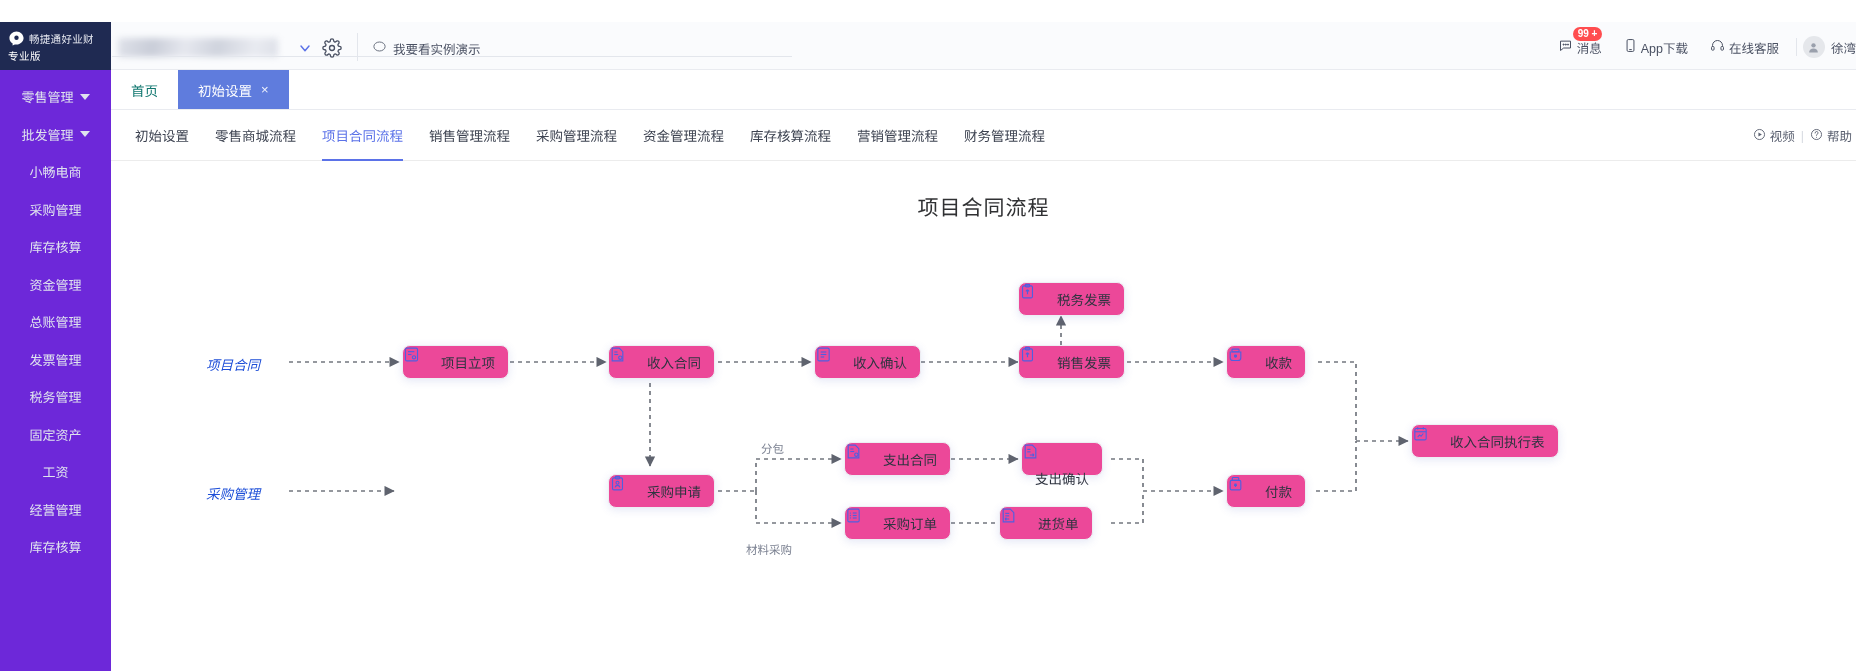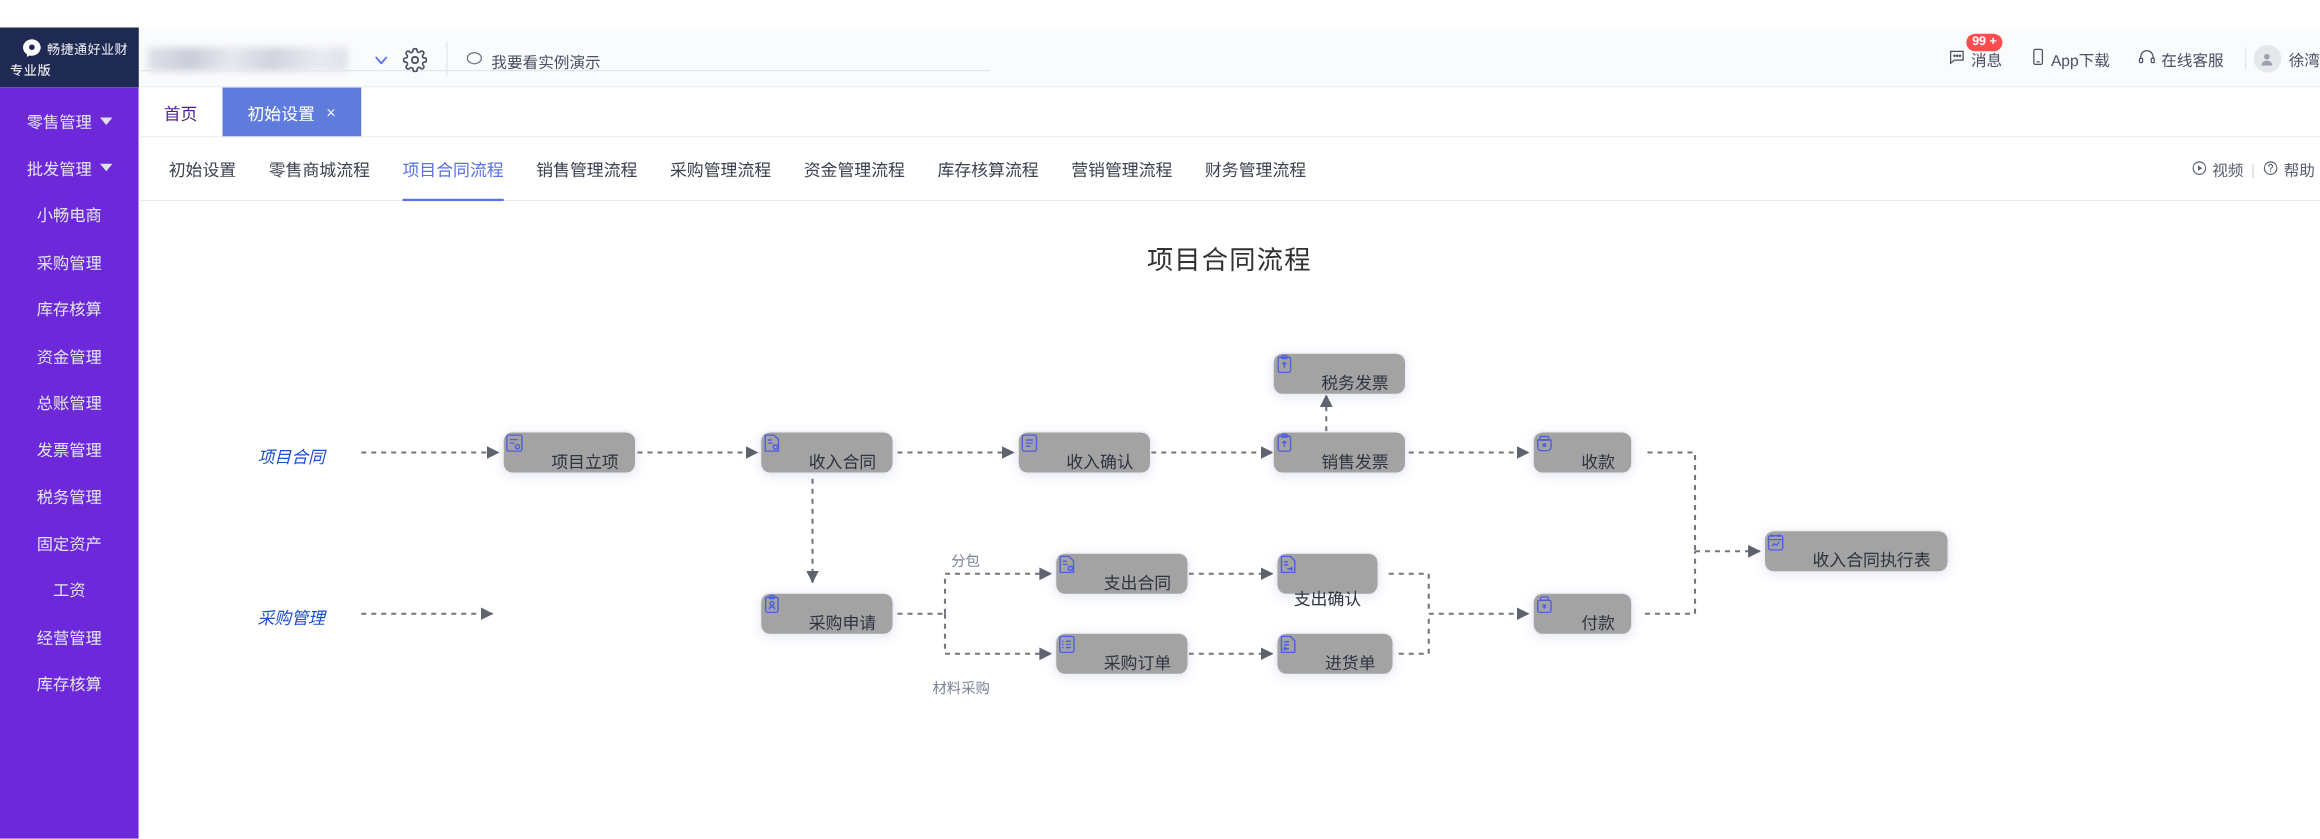--- a/index.html
+++ b/index.html
@@ -17,21 +17,21 @@
     position: absolute; left: 0; top: 22px; right: 0; height: 48px;
     background: #fafbfd; border-bottom: 1px solid #e9ebf0;
     display: flex; align-items: center;
   }
   .logo-box {
     position: absolute; left: 0; top: 22px; width: 111px; height: 48px;
     background: #1f2a52; color: #fff; z-index: 5;
     display: flex; flex-direction: column; justify-content: center;
     padding-left: 8px;
   }
-  .logo-row { display:flex; align-items:center; gap:4px;justify-content:center; }
+  .logo-row { display:flex; align-items:center; gap:4px; }
   .logo-mark {
     width: 17px; height: 17px; flex: 0 0 17px;
     display: flex; align-items: center; justify-content: center;
   }
   .logo-name { font-size: 10.5px; color:#e8eaf2; letter-spacing: .3px; white-space: nowrap; }
   .logo-sub { font-size: 10.5px; color:#ffffff; margin-top: 1px; letter-spacing:.5px; }
 
   .company-blur {
     position: absolute; left: 118px; top: 38px; width: 160px; height: 19px;
     background: linear-gradient(100deg,#dfe2ea 0%,#c9cdd8 22%,#e6e8ef 42%,#cfd3dd 62%,#e9ebf1 85%,#dde0e8 100%);
@@ -86,21 +86,21 @@
   .caret { width:0;height:0;border-left:5px solid transparent;border-right:5px solid transparent;border-top:6px solid #dfe3ee; }
 
   
   .tabstrip {
     position: absolute; left: 111px; top: 70px; right: 0; height: 40px;
     background: #fff; border-bottom: 1px solid #e9ebf0;
     display: flex; align-items: stretch;
   }
   .wtab {
     display:flex; align-items:center; padding: 0 20px;
-    font-size: 13.5px; color:#4c1d95; cursor:pointer; gap: 9px;
+    font-size: 13.5px; color:#0f766e; cursor:pointer; gap: 9px;
   }
   .wtab.active { background:#5f7cdd; color:#fff; }
   .wtab .xclose { font-size: 13px; opacity:.9; }
 
   
   .subnav {
     position:absolute; left:111px; top:110px; right:0; height:51px;
     background:#fff; border-bottom:1px solid #ececec;
     display:flex; align-items:center;
   }
@@ -126,23 +126,23 @@
   .flow-title {
     position:absolute; left:0; right:0; top:30px; text-align:center;
     font-size: 21px; color:#303133; letter-spacing: 1px;
   }
   .stage { position:absolute; left:0; top:0; right:0; bottom:0; }
   .stage svg { position:absolute; left:0; top:0; }
 
   
   .node {
     position:absolute; height: 34px; border-radius: 8px;
-    background:#a3a3a3; border:1px solid #edeef3;
+    background:#ec4899; border:1px solid #edeef3;
     box-shadow: 0 2px 9px rgba(93,110,200,.16);
-    display:flex; align-items:flex-end; gap:8px; padding: 0 13px;
+    display:flex; align-items:center; gap:8px; padding: 0 13px;
     font-size: 13.5px; color:#2f3440; cursor:pointer; white-space:nowrap;
   }
   .node .nicon { width:17px; height:17px; flex:0 0 17px; display:flex; }
   .rowlabel {
     position:absolute; font-size:13.5px; color:#1d4ed8; white-space:nowrap;font-style:italic;
   }
   .edgelabel {
     position:absolute; font-size:11.5px; color:#7c8292; white-space:nowrap;
   }
 </style>
@@ -525,21 +525,21 @@
               <line x1="11" y1="12" x2="16.5" y2="12"></line>
               <line x1="11" y1="15.5" x2="16.5" y2="15.5"></line>
               <circle cx="7.6" cy="8.5" r=".9" fill="#4f5fe0" stroke="none"></circle>
               <circle cx="7.6" cy="12" r=".9" fill="#4f5fe0" stroke="none"></circle>
               <circle cx="7.6" cy="15.5" r=".9" fill="#4f5fe0" stroke="none"></circle>
             </svg>
         </span>
         <span>采购订单</span>
       </div>
 
-      <div class="node" style="left:910px; top:345px;">
+      <div class="node" style="left:888px; top:345px;">
         <span class="nicon">
           <svg width="17" height="17" viewBox="0 0 24 24" fill="none" stroke="#4f5fe0" stroke-width="1.6">
               <path d="M4.5 3h10l5 5v13h-15z"></path>
               <line x1="7.5" y1="9" x2="13" y2="9"></line>
               <line x1="7.5" y1="12.5" x2="13" y2="12.5"></line>
               <path d="M13 17H7m0 0 2-2m-2 2 2 2"></path>
             </svg>
         </span>
         <span>进货单</span>
       </div>

